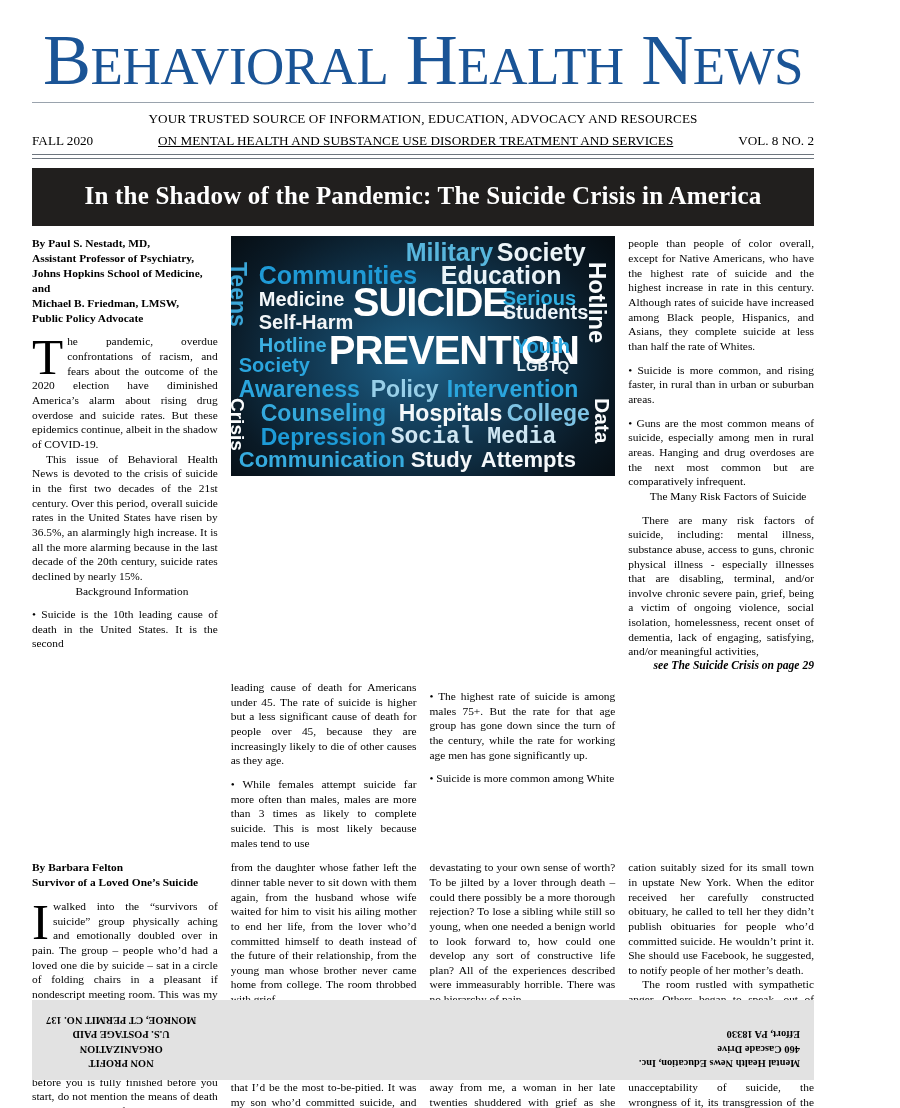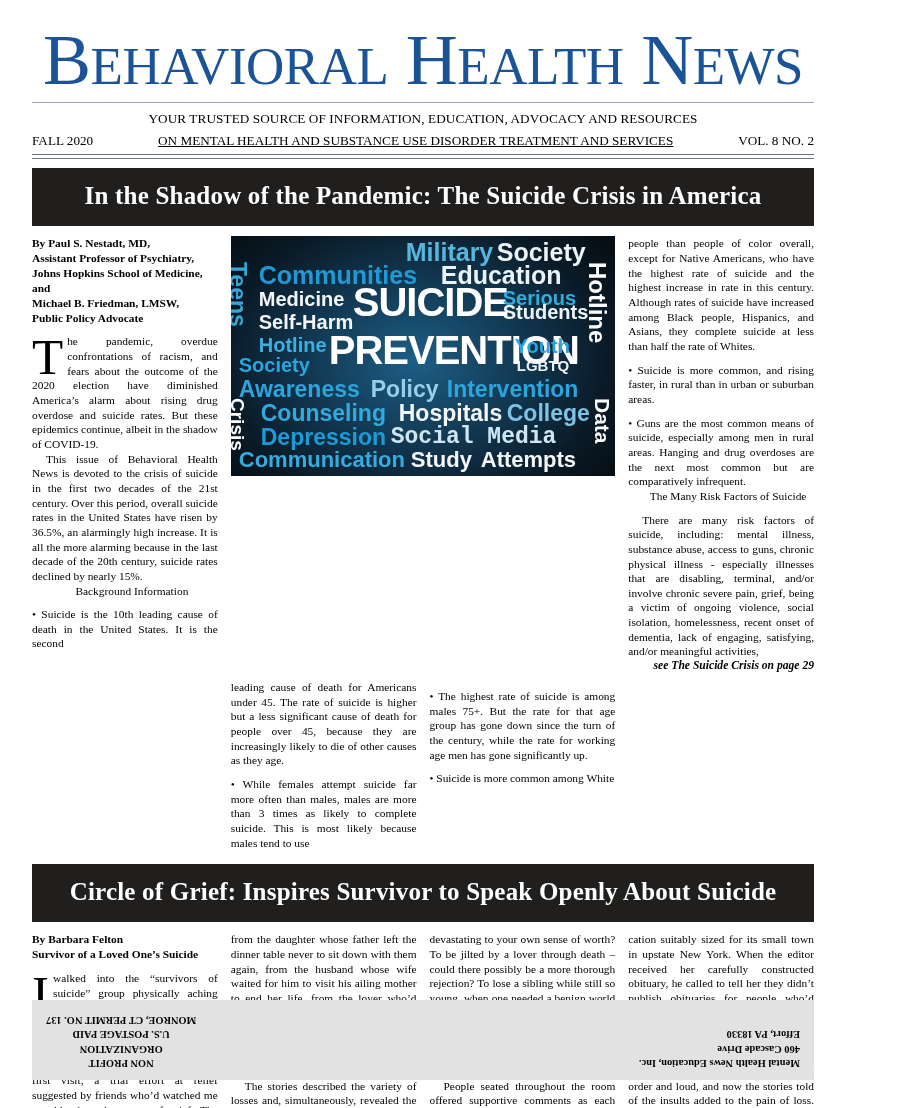--- a/index.html
+++ b/index.html
@@ -208,21 +208,20 @@
       <p class="noind">leading cause of death for Americans under 45. The rate of suicide is higher but a less significant cause of death for people over 45, because they are increasingly likely to die of other causes as they age.</p>
       <p class="bullet">• While females attempt suicide far more often than males, males are more than 3 times as likely to complete suicide. This is most likely because males tend to use</p>
     </div>
     <div class="col">
       <p class="bullet">• The highest rate of suicide is among males 75+. But the rate for that age group has gone down since the turn of the century, while the rate for working age men has gone significantly up.</p>
       <p class="bullet">• Suicide is more common among White</p>
     </div>
     <div class="col"></div>
   </div>
 
-  <div class="banner second">Circle of Grief: Inspires Survivor to Speak Openly About Suicide</div>
 
   <div class="article cols4">
     <div class="col">
       <div class="byline" style="white-space:pre-line;">By Barbara Felton
 Survivor of a Loved One’s Suicide</div>
       <div class="gap"></div>
       <p class="noind dropcap">I walked into the “survivors of suicide” group physically aching and emotionally doubled over in pain. The group – people who’d had a loved one die by suicide – sat in a circle of folding chairs in a pleasant if nondescript meeting room. This was my first visit, a trial effort at relief suggested by friends who’d watched me stumble through a year of grief. The leaders laid out the ground rules for speaking (be sure the person speaking before you is fully finished before you start, do not mention the means of death in your account of what brought you here) and the attendees began to talk.</p>
 
     </div>
     <div class="col">

